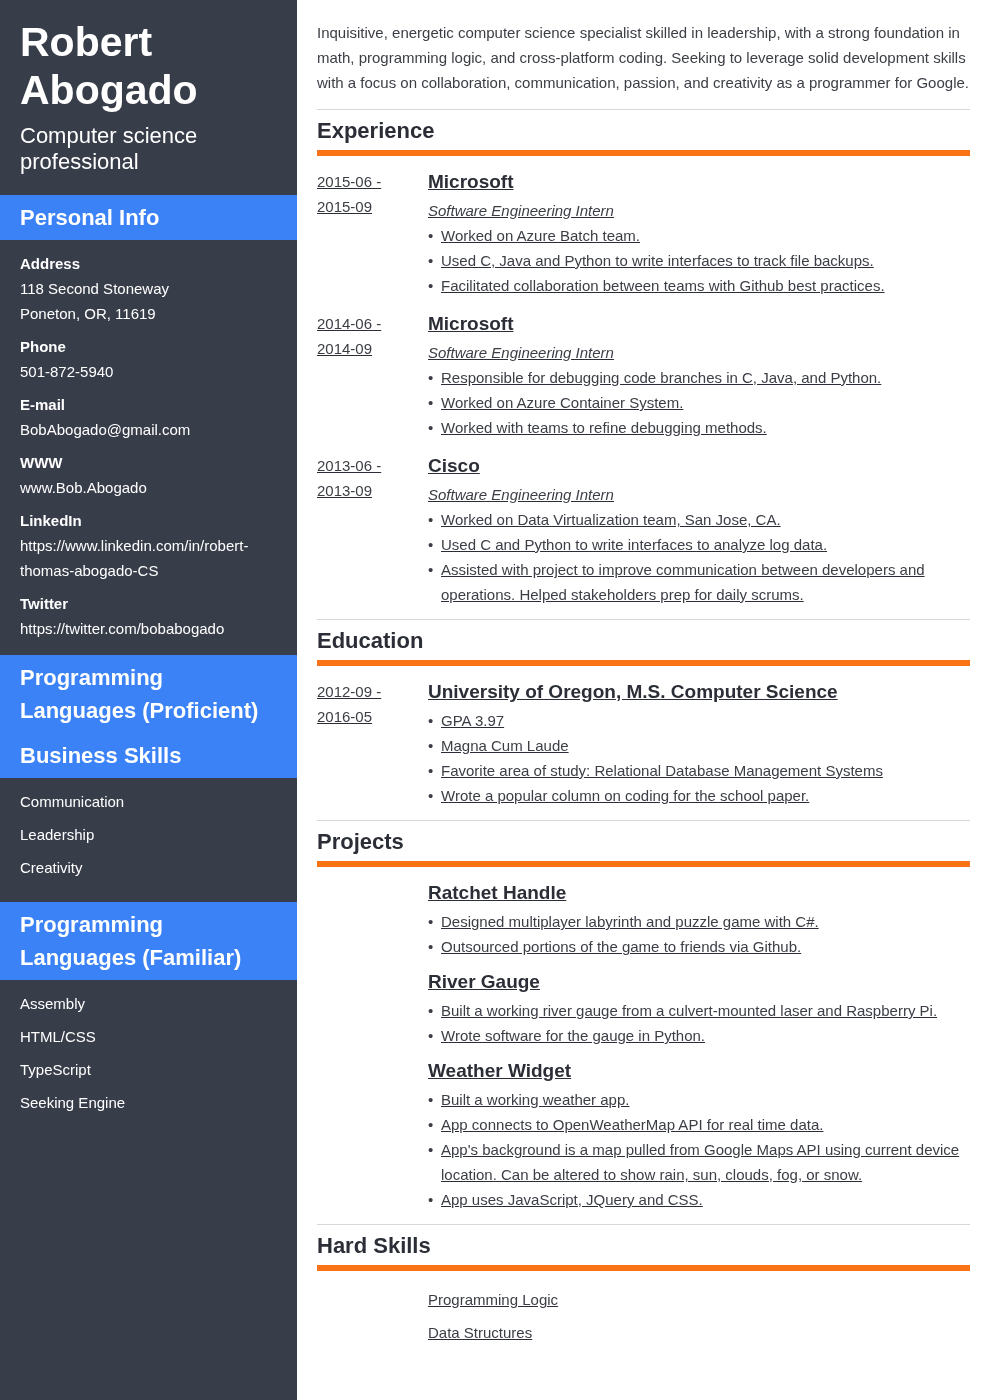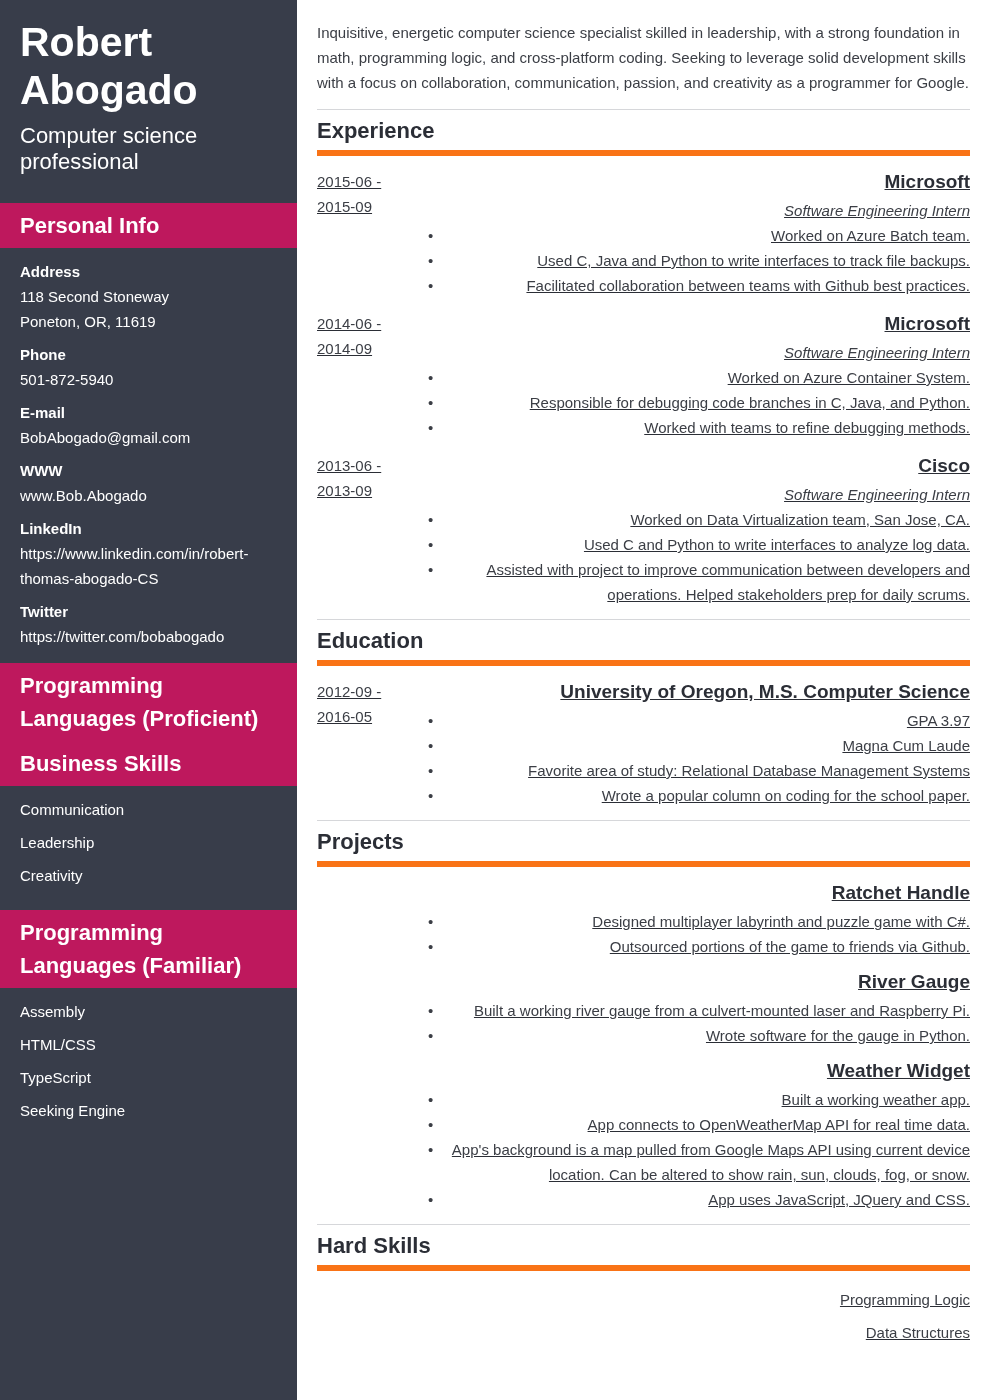--- a/index.html
+++ b/index.html
@@ -1,43 +1,43 @@
 <!DOCTYPE html>
 <html><head>
 <meta charset="utf-8">
 <style>
   * { box-sizing: border-box; margin: 0; padding: 0; }
   html, body { width: 990px; height: 1400px; background: #ffffff; overflow: hidden; }
   body { font-family: "Liberation Sans", sans-serif; color: #2b2e36; position: relative; }
 
   .sidebar { position: absolute; left: 0; top: 0; width: 297px; height: 1400px; background: #383d4a; color: #ffffff; }
-  .header-block { padding: 18px 20px 28px 20px; }
+  .header-block { padding: 18px 20px 20px 20px; }
   .name { font-size: 41px; font-weight: bold; line-height: 48px; color: #ffffff; }
   .title { font-size: 22px; line-height: 26px; color: #ffffff; margin-top: 9px; }
 
-  .sb-heading { background: #be185d; padding: 6px 20px; font-size: 22px; font-weight: bold; line-height: 33px; color: #ffffff; }
+  .sb-heading { background: #3b82f6; padding: 6px 20px; font-size: 22px; font-weight: bold; line-height: 33px; color: #ffffff; }
   .sb-body { padding: 11px 20px 14px 20px; }
   .info-label { font-size: 15px; font-weight: bold; line-height: 25px; }
   .info-value { font-size: 15px; line-height: 25px; margin-bottom: 8px; }
 
   .skill { margin-bottom: 0; }
   .skill-name { font-size: 15px; line-height: 25px; margin-bottom: 8px; }
   .skill-bar { height: 10px; background: #262a33; margin-bottom: 24px; width: 257px; }
   .skill-fill { height: 10px; background: #ffffff; }
 
   .list-item { font-size: 15px; line-height: 25px; margin-bottom: 8px; }
 
   .main { position: absolute; left: 317px; top: 0; width: 653px; }
   .summary { font-size: 15px; line-height: 25px; color: #3b3e45; margin-top: 20px; padding-bottom: 14px; border-bottom: 1px solid #d6d7da; }
   .section-title { font-size: 22px; font-weight: bold; color: #2b2e36; line-height: 30px; padding: 6px 0 4px 0; border-bottom: 6px solid #f97316; }
   .section { border-bottom: 1px solid #d6d7da; padding-bottom: 12px; }
   .section.last { border-bottom: none; }
   .entry { display: flex; margin-top: 13px; text-decoration: underline; }
   .entry-date { width: 111px; font-size: 15px; line-height: 25px; color: #3b3e45; }
-  .entry-body { flex: 1; text-align: right; }
+  .entry-body { flex: 1; }
   .entry-head { font-size: 19px; font-weight: bold; line-height: 25px; color: #2b2e36; margin-bottom: 4px; }
   .entry-role { font-size: 15px; font-style: italic; line-height: 25px; color: #3b3e45; }
   .bullet { font-size: 15px; line-height: 25px; color: #3b3e45; padding-left: 13px; position: relative; }
   .bullet::before { content: "•"; position: absolute; left: 0; top: 0; }
   .plain { font-size: 15px; line-height: 25px; color: #3b3e45; margin-bottom: 8px; }
 </style>
 </head>
 <body>
 
 <div class="sidebar">
@@ -105,22 +105,22 @@
       </div>
     </div>
     <div class="entry">
       <div class="entry-date">
         <div>2014-06 -</div>
         <div>2014-09</div>
       </div>
       <div class="entry-body">
         <div class="entry-head">Microsoft</div>
         <div class="entry-role">Software Engineering Intern</div>
+        <div class="bullet">Responsible for debugging code branches in C, Java, and Python.</div>
         <div class="bullet">Worked on Azure Container System.</div>
-        <div class="bullet">Responsible for debugging code branches in C, Java, and Python.</div>
         <div class="bullet">Worked with teams to refine debugging methods.</div>
       </div>
     </div>
     <div class="entry">
       <div class="entry-date">
         <div>2013-06 -</div>
         <div>2013-09</div>
       </div>
       <div class="entry-body">
         <div class="entry-head">Cisco</div>

